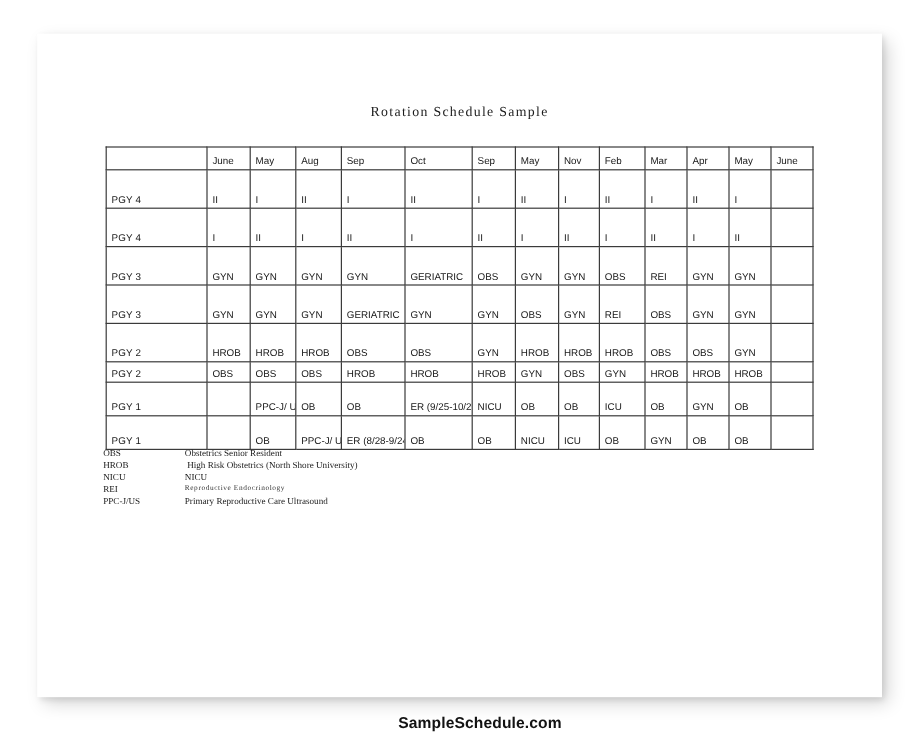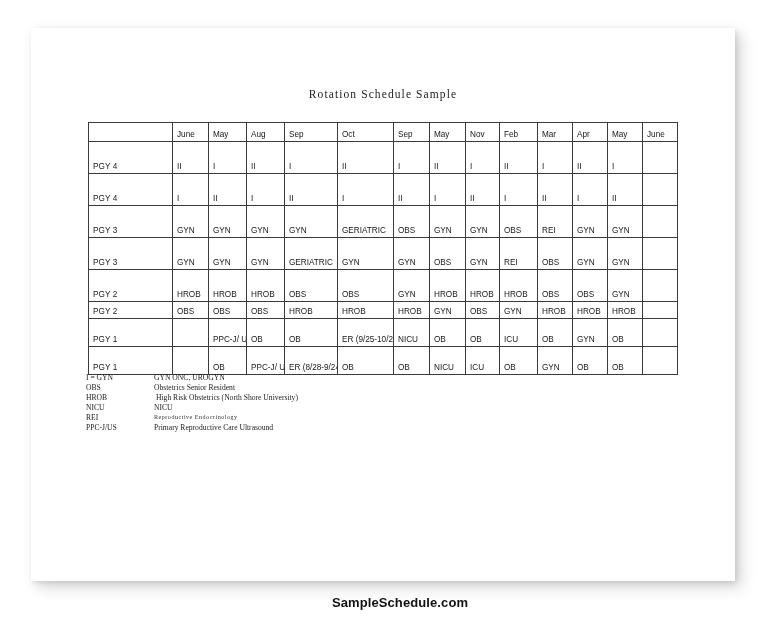--- a/index.html
+++ b/index.html
@@ -309,24 +309,20 @@
               <td>OB</td>
               <td>OB</td>
               <td></td>
             </tr>
           </tbody>
       </table>
     </div>
 
     <div id="legend">
         <div class="legend-row">
-          <div class="legend-abbr">I = GYN</div>
-          <div class="legend-desc">GYN ONC, UROGYN</div>
-        </div>
-        <div class="legend-row">
           <div class="legend-abbr">OBS</div>
           <div class="legend-desc">Obstetrics Senior Resident</div>
         </div>
         <div class="legend-row">
           <div class="legend-abbr">HROB</div>
           <div class="legend-desc indent">High Risk Obstetrics (North Shore University)</div>
         </div>
         <div class="legend-row">
           <div class="legend-abbr">NICU</div>
           <div class="legend-desc">NICU</div>

